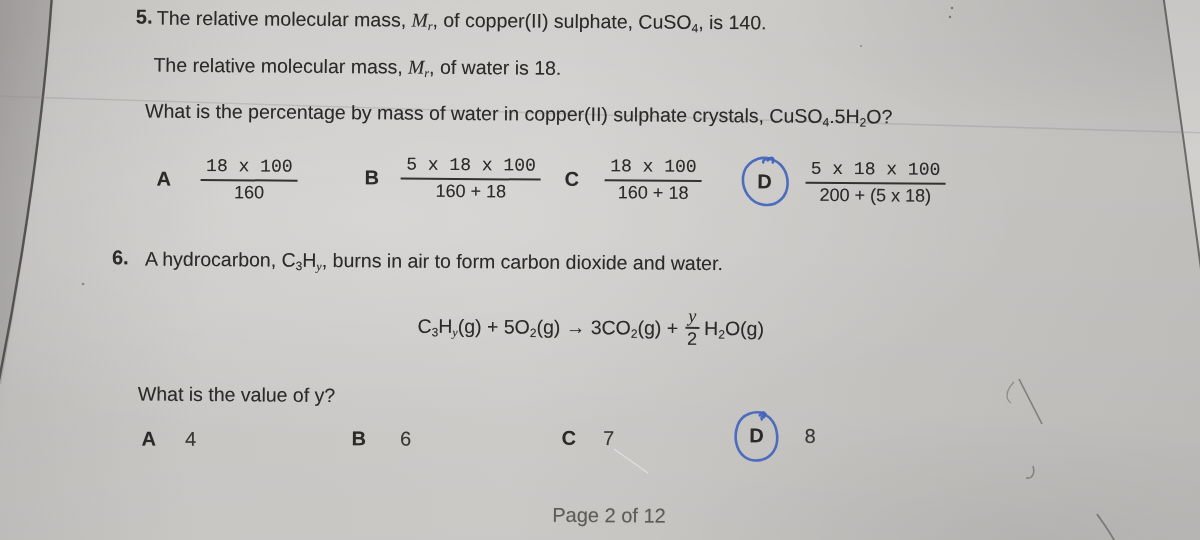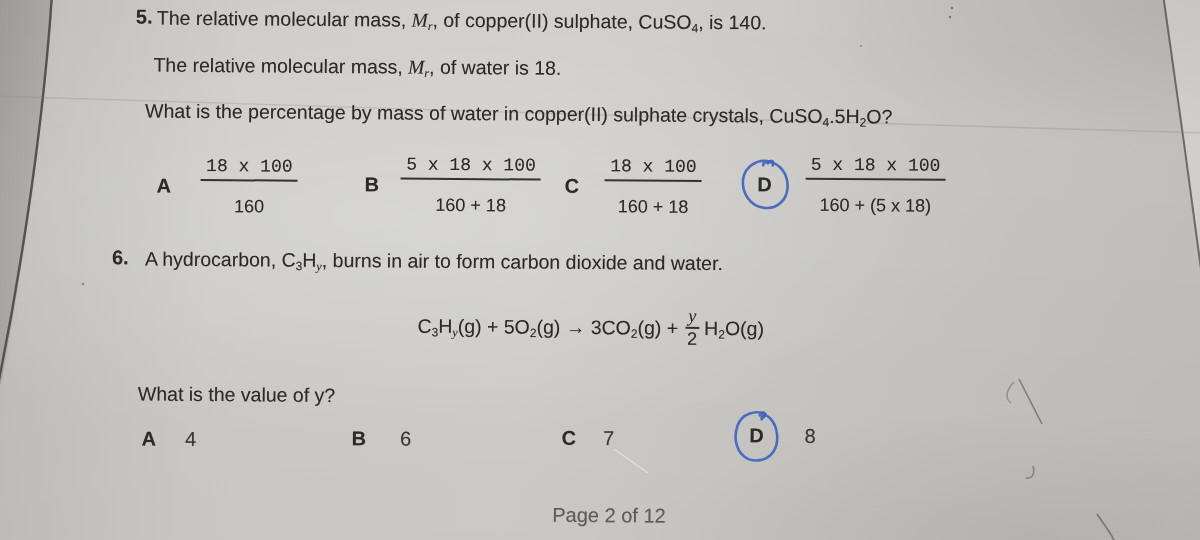--- a/index.html
+++ b/index.html
@@ -27,21 +27,21 @@
   .abs{position:absolute;}
   .body-text{font-size:19.5px;line-height:1.25;white-space:nowrap;}
   .qnum{font-size:20px;font-weight:bold;white-space:nowrap;}
   sub{font-size:0.62em;line-height:0;vertical-align:-0.28em;}
   .mvar{font-style:italic;font-family:"Liberation Serif", serif;}
   
   .opt{position:absolute;display:flex;align-items:center;}
   .opt-letter{font-size:20px;font-weight:bold;}
   .fraction{display:inline-flex;flex-direction:column;align-items:center;font-size:18px;line-height:1.15;white-space:nowrap;}
   .fraction .num{border-bottom:2.2px solid #34322e;padding:0 5px 2px;font-family:Liberation Mono, monospace;}
-  .fraction .den{padding-top:15px;}
+  .fraction .den{padding-top:1px;}
   
   .pen-wrap{position:relative;width:50px;height:55px;display:flex;align-items:center;justify-content:center;flex:none;}
   .pen-wrap.small{width:48px;height:54px;}
   .pen-circle{position:absolute;inset:0;width:100%;height:100%;}
   .pen-circle path{stroke:var(--pen-blue,#4164bd);stroke-width:2.6;fill:none;stroke-linecap:round;opacity:0.92;}
   
   .equation{font-size:19.5px;white-space:nowrap;}
   .eq-frac{display:inline-flex;flex-direction:column;align-items:center;vertical-align:middle;margin:0 5px 0 7px;line-height:1.05;position:relative;top:-2px;}
   .eq-frac .num{border-bottom:2px solid #34322e;padding:0 3px 1px;font-size:18px;}
   .eq-frac .den{padding-top:1px;font-size:18px;}
@@ -106,21 +106,21 @@
     <div class="opt" style="left:741px;top:149px;gap:16px">
       <span class="pen-wrap">
         <svg class="pen-circle" viewBox="0 0 50 55">
           <path d="M30,4 C18,1 5,9 3.5,22 C2,36 11,49 25,50.5 C38,52 47.5,42 48,30 C48.5,17 41,6.5 30,4.5 C26,4 23,5.5 23.5,8"></path>
           <path d="M28,6 C31,2 35,3 33,8"></path>
         </svg>
         <span class="opt-letter">D</span>
       </span>
       <span class="fraction">
           <span class="num">5 x 18 x 100</span>
-          <span class="den">160 + (5 x 18)</span>
+          <span class="den">200 + (5 x 18)</span>
         </span>
     </div>
 
     <div class="abs qnum" style="left:114px;top:246px">6.</div>
     <div class="abs body-text" style="left:147px;top:246px"><span>A hydrocarbon, C</span><sub>3</sub><span>H</span><sub class="mvar">y</sub><span>, burns in air to form carbon dioxide and water.</span></div>
 
     <div class="abs equation" style="left:420px;top:304px"><span>C</span><sub>3</sub><span>H</span><sub class="mvar">y</sub><span>(g) + 5O</span><sub>2</sub><span>(g) → 3CO</span><sub>2</sub><span>(g) +</span><span class="eq-frac">
           <span class="num mvar">y</span>
           <span class="den">2</span>
         </span><span>H</span><sub>2</sub><span>O(g)</span></div>

